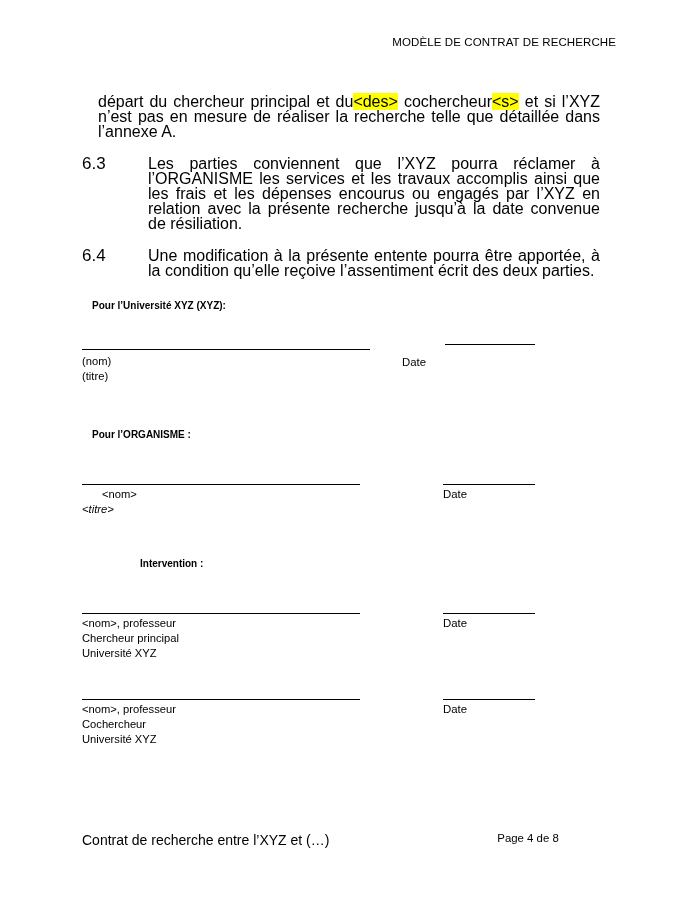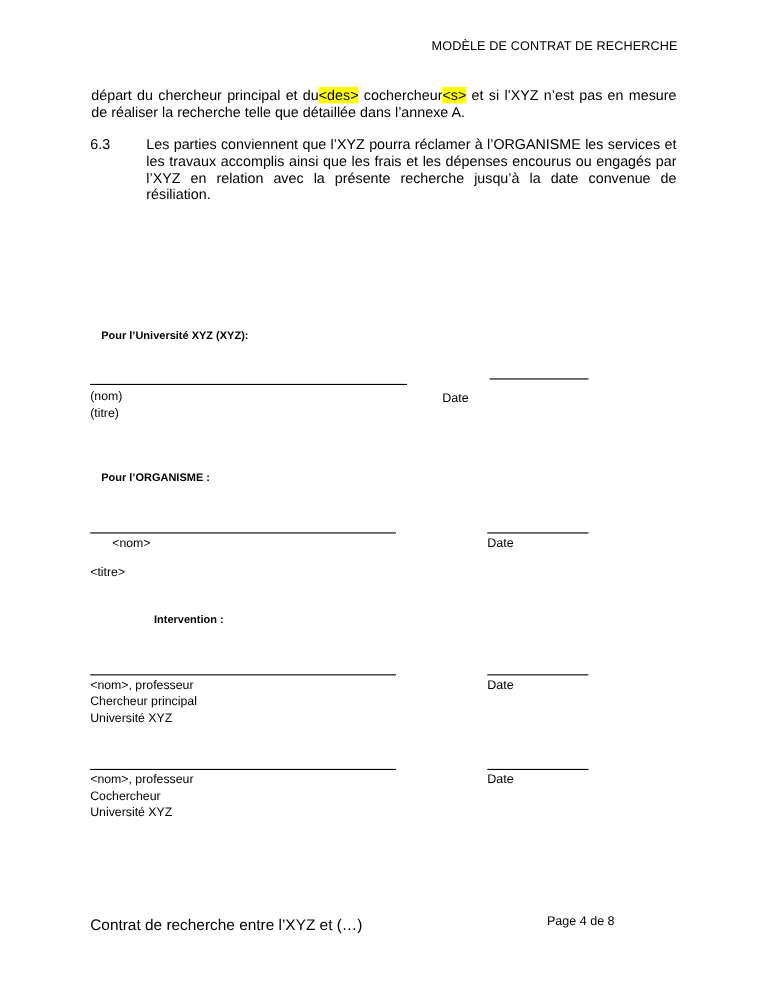--- a/index.html
+++ b/index.html
@@ -37,36 +37,36 @@
 
   
   .content {
     position: absolute;
     left: 82px;
     top: 78px;
     width: 534px;
   }
 
   p.para {
-    margin: 1px;
-    font-size: 13px;
+    margin: 16px;
+    font-size: 16px;
     line-height: 15.2px;
     text-align: justify;
   }
 
   .clause {
     position: relative;
     padding-left: 50px;
     margin-top: 14px;
   }
   .clause .num {
     position: absolute;
     left: 0;
     top: 0;
-    font-size: 13px;
+    font-size: 17px;
     line-height: 15.2px;
     text-align: left;
   }
 
   .hl {
     background: #ffff00;
   }
 
   
   .sig-lead {
@@ -130,36 +130,40 @@
 
   <div class="content">
 
     <p class="para"><span>départ du chercheur principal et du</span><span class="hl">&lt;des&gt;</span><span> cochercheur</span><span class="hl">&lt;s&gt;</span><span> et si l’XYZ n’est pas en mesure de réaliser la recherche telle que détaillée dans l’annexe A.</span></p>
 
     <div class="clause">
       <span class="num">6.3</span>
       <p class="para">Les parties conviennent que l’XYZ pourra réclamer à l’ORGANISME les services et les travaux accomplis ainsi que les frais et les dépenses encourus ou engagés par l’XYZ en relation avec la présente recherche jusqu’à la date convenue de résiliation.</p>
     </div>
 
+    <div class="clause">
+      <span class="num">6.4</span>
+      <p class="para">Une modification à la présente entente pourra être apportée, à la condition qu’elle reçoive l’assentiment écrit des deux parties.</p>
+    </div>
 
   </div>
 
 
   <div class="sec-title" style="top:298px;">Pour l’Université XYZ (XYZ):</div>
   <div class="rule" style="left:82px; top:349px; width:288px;"></div>
   <div class="rule" style="left:445px; top:344px; width:90px;"></div>
   <div class="sig-name" style="top:354px;">(nom)</div>
   <div class="sig-name" style="top:369px;">(titre)</div>
   <div class="date-label" style="left:402px; top:355px;">Date</div>
 
   <div class="sec-title" style="top:427px;text-align:center;">Pour l’ORGANISME :</div>
   <div class="rule" style="left:82px; top:484px; width:278px;"></div>
   <div class="rule" style="left:443px; top:484px; width:92px;"></div>
   <div class="sig-name" style="top:487px;margin-left:20px;">&lt;nom&gt;</div>
-  <div class="sig-name" style="top:514px;">&lt;titre&gt;</div>
+  <div class="sig-name" style="top:502px;font-style:italic;">&lt;titre&gt;</div>
   <div class="date-label" style="left:443px; top:487px;">Date</div>
 
   <div class="sec-title" style="top:556px;padding-left:48px;">Intervention :</div>
   <div class="rule" style="left:82px; top:613px; width:278px;"></div>
   <div class="rule" style="left:443px; top:613px; width:92px;"></div>
   <div class="sig-name" style="top:616px;">&lt;nom&gt;, professeur</div>
   <div class="sig-name" style="top:631px;">Chercheur principal</div>
   <div class="sig-name" style="top:646px;">Université XYZ</div>
   <div class="date-label" style="left:443px; top:616px;">Date</div>
 

